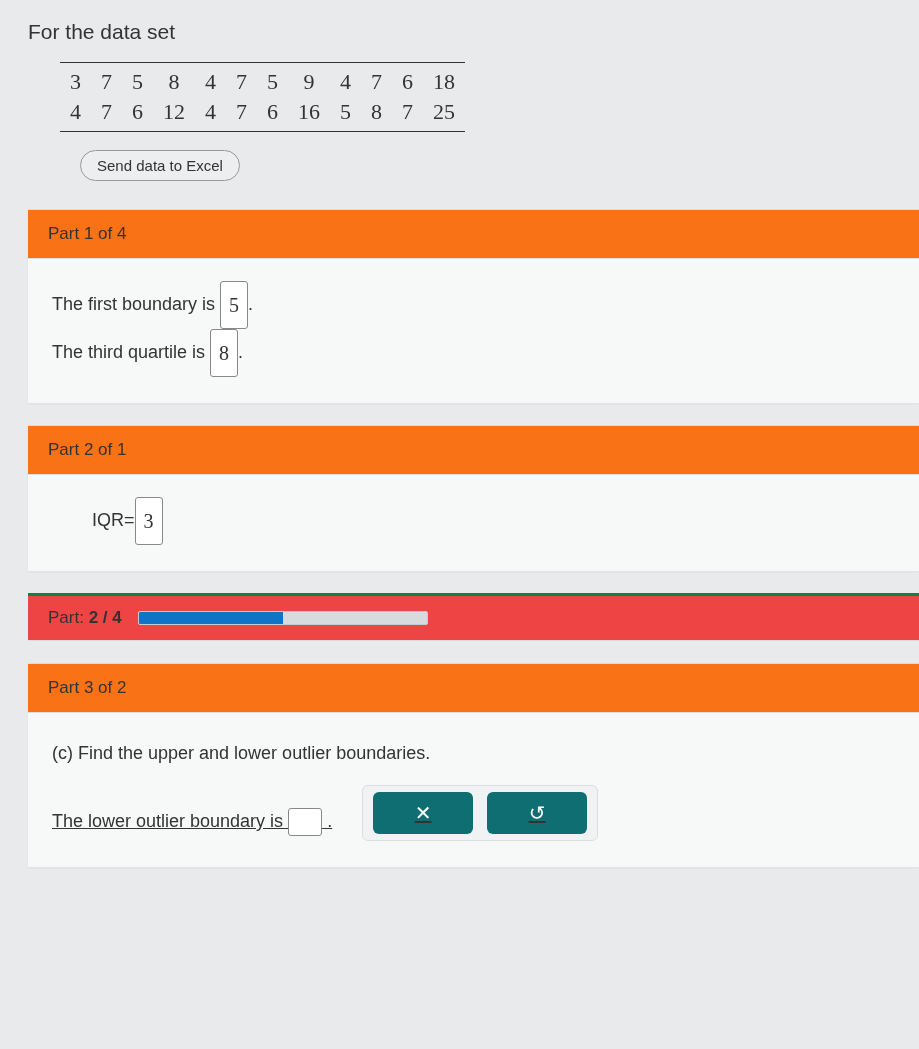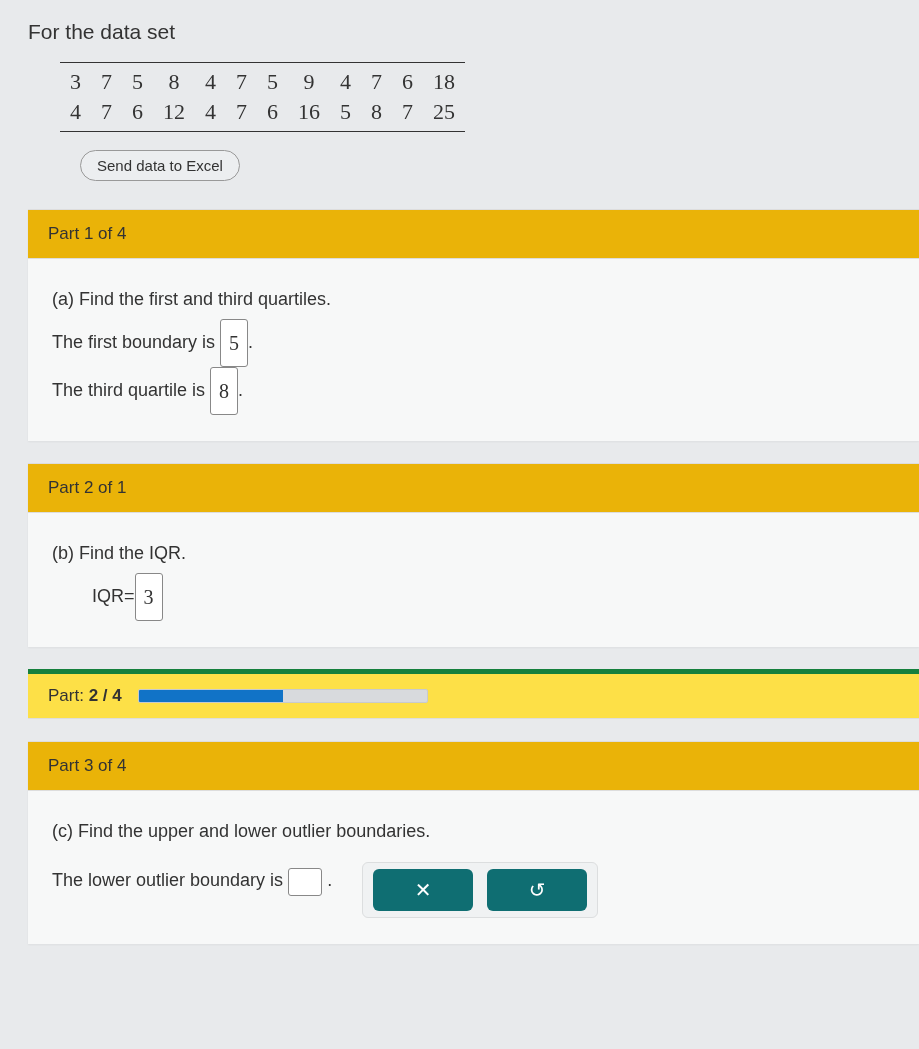--- a/index.html
+++ b/index.html
@@ -37,21 +37,21 @@
     color: #333;
     cursor: pointer;
   }
   .part-block {
     background: #f7f8f8;
     border-top: 1px solid #ddd;
     margin: 0 0 22px 28px;
     box-shadow: 0 1px 2px rgba(0,0,0,0.05);
   }
   .part-header {
-    background: #eab308;
+    background: #f97316;
     padding: 14px 20px;
     font-size: 17px;
     color: #333;
     border-bottom: 1px solid #ddd;
   }
   .part-body {
     padding: 22px 24px 26px 24px;
     font-size: 18px;
     color: #333;
     line-height: 2.1;
@@ -75,24 +75,24 @@
     border: 1px solid #888;
     border-radius: 3px;
     vertical-align: middle;
     background: #fff;
   }
   .iqr-row { padding-left: 40px; }
   .progress-header {
     display: flex;
     align-items: center;
     gap: 16px;
-    background: #fde047;
+    background: #ef4444;
     padding: 12px 20px;
     margin: 0 0 22px 28px;
-    border-top: 5px solid #15803d;
+    border-top: 3px solid #15803d;
     border-bottom: 1px solid #ddd;
   }
   .progress-label { font-size: 17px; }
   .progress-bar {
     width: 290px;
     height: 14px;
     background: #d8dadd;
     border-radius: 2px;
     overflow: hidden;
     border:1px solid #c8cacd;
@@ -119,22 +119,23 @@
     border-radius: 6px;
     display: flex;
     align-items: center;
     justify-content: center;
     cursor: pointer;
     color: #fff;
     font-size: 20px;
   }
   .part3-line {
     display: flex;
-    align-items: flex-start;
+    align-items: flex-end;
     flex-wrap: wrap;
+    text-decoration: underline;
   }
   .part3-textcol { display:inline-block; }
 </style>
 </head>
 <body>
 
 <div class="intro">For the data set</div>
 
 <div class="data-table-wrap">
   <table class="data-table">
@@ -171,53 +172,51 @@
     </table>
 </div>
 
 <div class="send-btn-wrap">
   <span class="send-btn">Send data to Excel</span>
 </div>
 
 <div class="part-block">
   <div class="part-header">Part 1 of 4</div>
   <div class="part-body">
-    <div>(a) Find the first and third quartiles.</div>
     <div>
       <span>The first boundary is </span>
       <span class="answer-box">5</span><span>.</span>
     </div>
     <div>
       <span>The third quartile is </span>
       <span class="answer-box">8</span><span>.</span>
     </div>
   </div>
 </div>
 
 <div class="part-block">
   <div class="part-header">Part 2 of 1</div>
   <div class="part-body">
-    <div>(b) Find the IQR.</div>
     <div class="iqr-row">
       <span>IQR=</span><span class="answer-box">3</span>
     </div>
   </div>
 </div>
 
 <div class="progress-header">
   <div class="progress-label">
     <span>Part: </span><b>2 / 4</b>
   </div>
   <div class="progress-bar">
     <div class="progress-fill" style="width: 50%;"></div>
   </div>
 </div>
 
 <div class="part-block">
-  <div class="part-header">Part 3 of 4</div>
+  <div class="part-header">Part 3 of 2</div>
   <div class="part-body">
     <div style="margin-bottom:12px;">(c) Find the upper and lower outlier boundaries.</div>
     <div class="part3-line">
       <div class="part3-textcol">
         <div>
           <span>The lower outlier boundary is </span>
           <span class="blank-box"></span><span> .</span>
         </div>
       </div>
       <div class="action-row">

